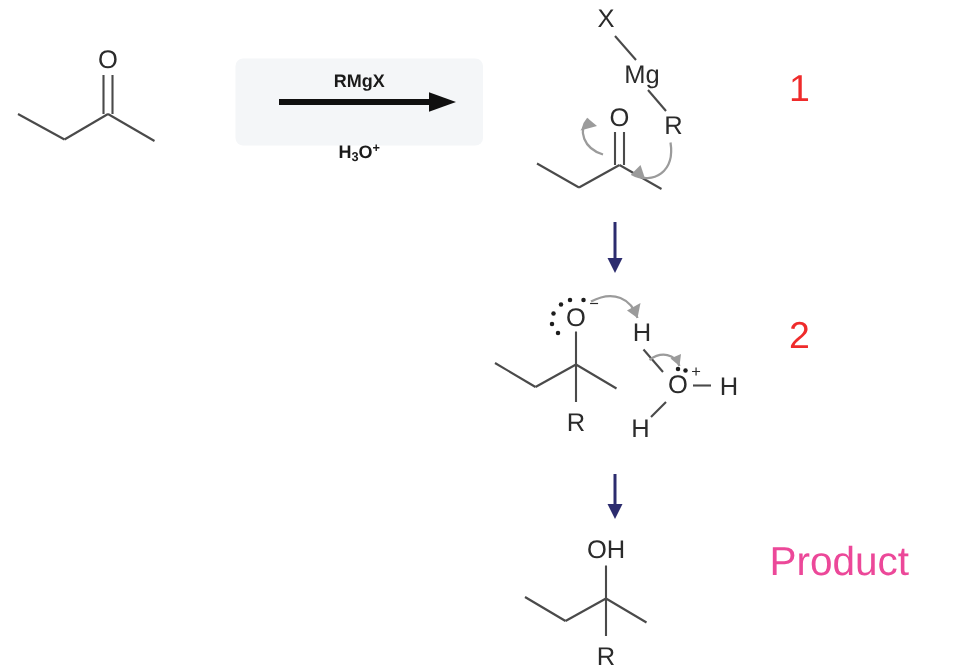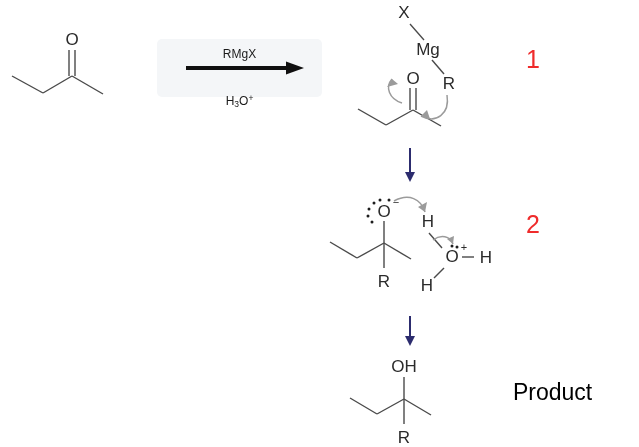--- a/index.html
+++ b/index.html
@@ -36,20 +36,21 @@
     border-radius: 5px;
   }
   .reagent-top, .reagent-bottom {
     position: absolute;
     width: 165px;
     text-align: center;
     font-family: "Liberation Sans", sans-serif;
     font-size: 12px;
     color: #1a1a1a;
     line-height: 1;
+    font-weight: bold;
   }
   .reagent-top { left: 157px; top: 48px; }
   .reagent-bottom { left: 157px; top: 94px; }
   .reagent-top sub, .reagent-bottom sub {
     font-size: 8.5px;
     vertical-align: -2px;
   }
   .reagent-bottom sup {
     font-size: 8.5px;
     vertical-align: 4px;
@@ -62,24 +63,23 @@
     color: #ef2b2b;
     line-height: 1;
   }
   .step-1 { left: 526px; top: 47px; }
   .step-2 { left: 526px; top: 212px; }
   .product-label {
     position: absolute;
     left: 513px;
     top: 361px;
     font-family: "Liberation Sans", sans-serif;
-    font-size: 23px;
-    color: #000000;
+    font-size: 27px;
+    color: #ec4899;
     line-height: 1;
-    margin-top: 20px;
   }
   .atom {
     font-family: "Liberation Sans", sans-serif;
     font-size: 17px;
     fill: #2b2b2b;
   }
   .atom-sm {
     font-family: "Liberation Sans", sans-serif;
     font-size: 11px;
     fill: #2b2b2b;

